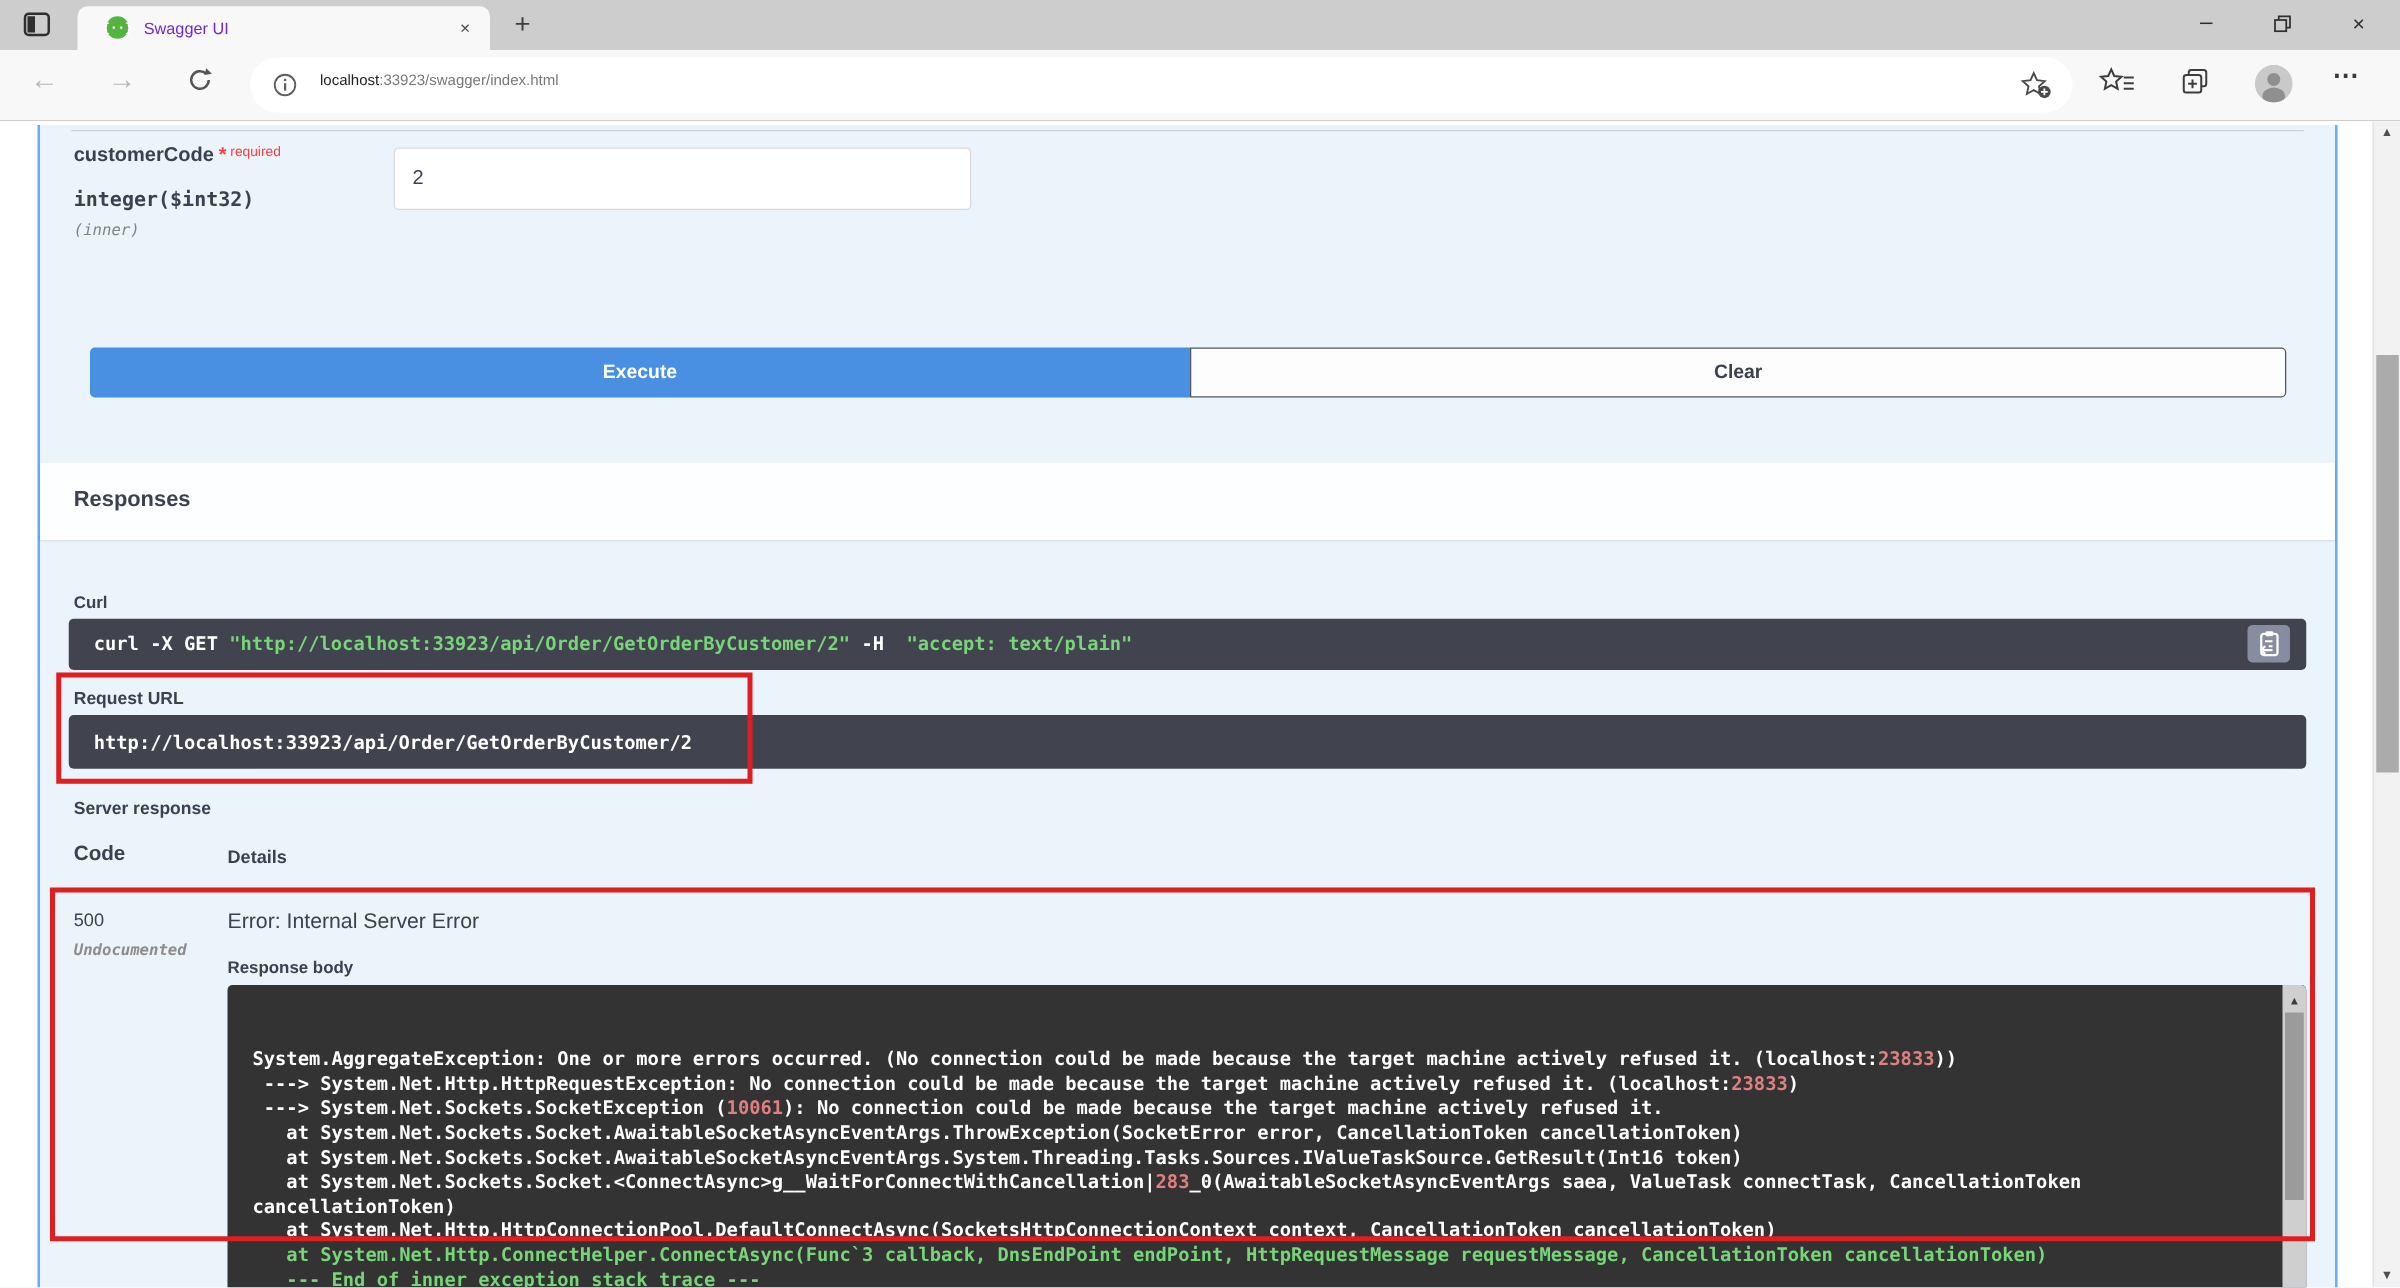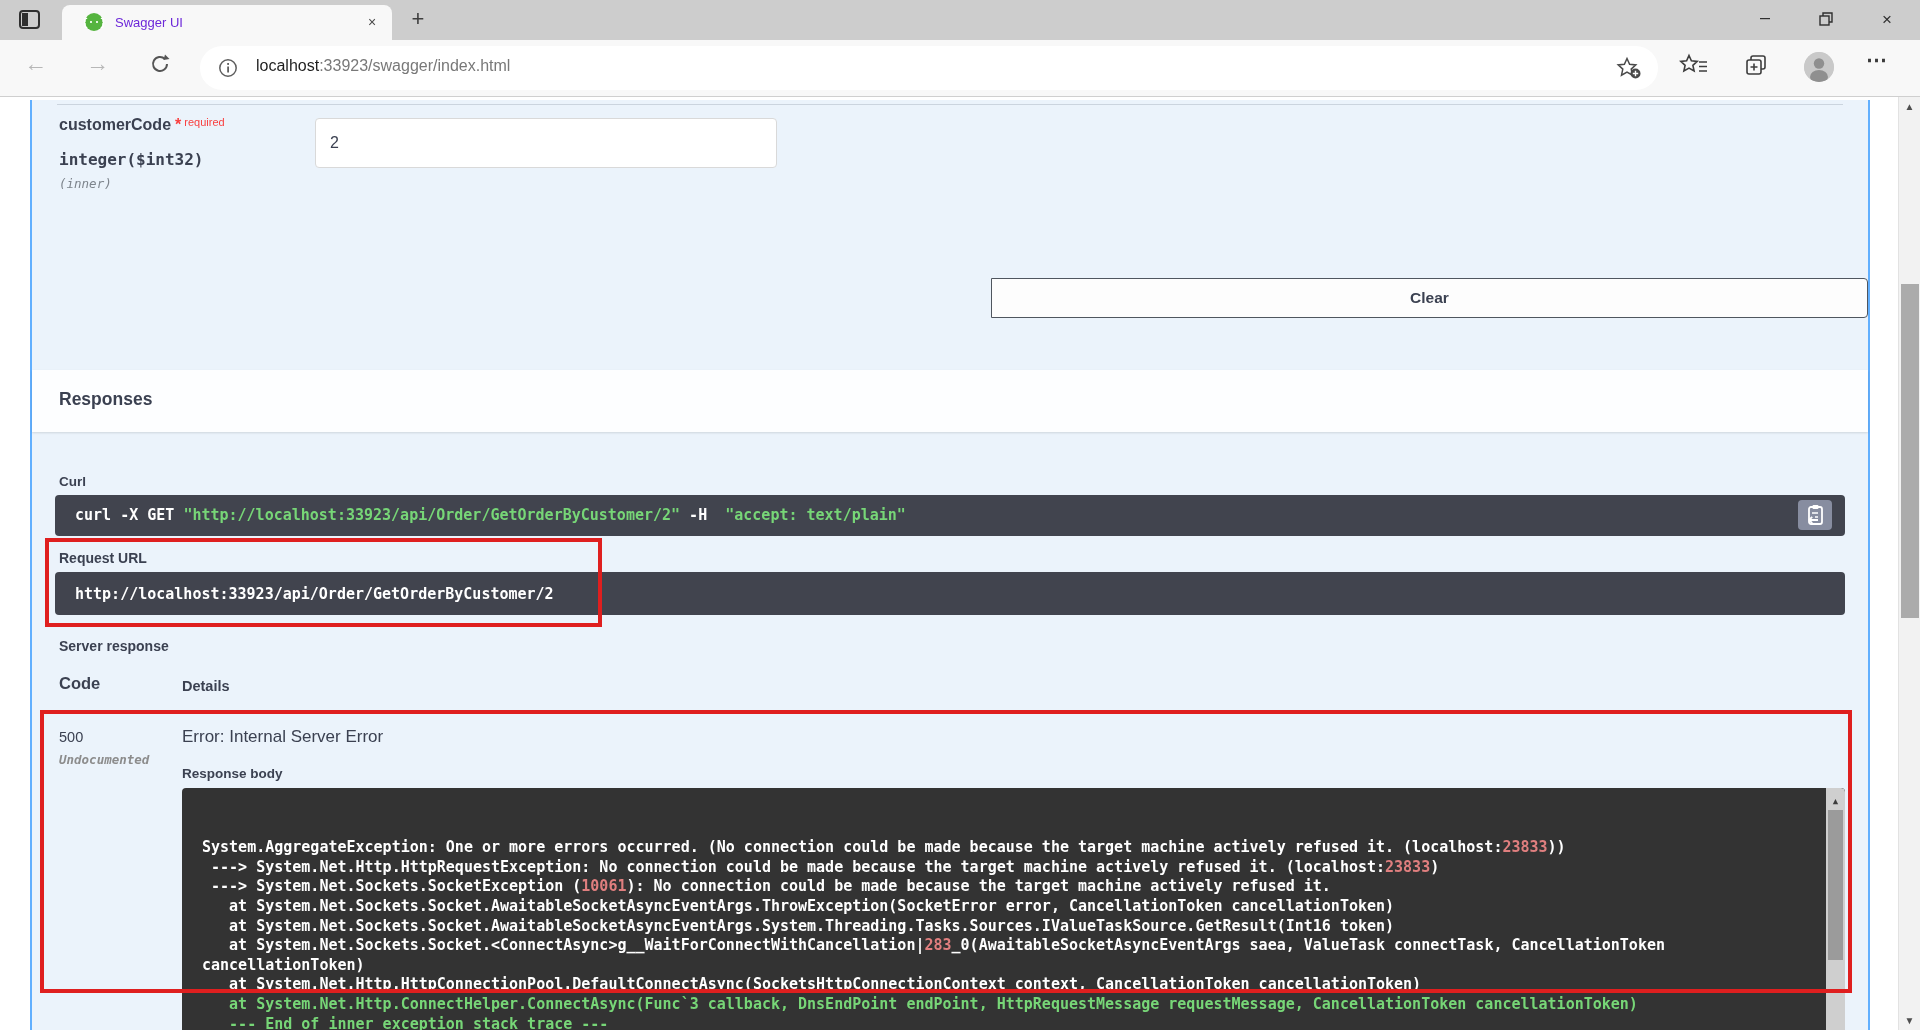--- a/index.html
+++ b/index.html
@@ -18,21 +18,21 @@
   .wbtn-min { left:1742px; font-size:18px; line-height:34px; }
   .wbtn-restore { left:1803px; padding-top:12px; }
   .wbtn-close { left:1864px; font-size:17px; line-height:40px; }
 
   .toolbar { position:absolute; left:0; top:40px; width:1920px; height:57px; background:#f8f8f8; border-bottom:1px solid #cfcfcf; }
   .navglyph { position:absolute; top:10px; font-size:23px; color:#b7b7b7; cursor:pointer; }
   .nav-back { left:24px; } .nav-forward { left:86px; }
   .nav-refresh { position:absolute; left:148px; top:12px; cursor:pointer; }
   .urlbar { position:absolute; left:200px; top:6px; width:1458px; height:44px; background:#fff; border-radius:22px; }
   .info-ic { position:absolute; left:18px; top:12px; }
-  .urltext { position:absolute; left:56px; top:11px; font-size:16px; color:#1e1e1e; }
+  .urltext { position:absolute; left:56px; top:11px; font-size:12px; color:#1e1e1e; }
   .urltext .muted { color:#787878; }
   .star-add { position:absolute; right:16px; top:10px; cursor:pointer; }
   .tb-ic { position:absolute; top:13px; cursor:pointer; }
   .ic-favbar { left:1679px; } .ic-collections { left:1743px; }
   .avatar { position:absolute; left:1804px; top:12px; width:30px; height:30px; border-radius:50%; background:#c9c9c9; overflow:hidden; cursor:pointer; }
   .avatar svg { display:block; }
   .ic-more { position:absolute; left:1866px; top:8px; font-size:21px; font-weight:bold; color:#3a3a3a; letter-spacing:1px; cursor:pointer; }
 
   
   .page { position:absolute; left:0; top:97px; width:1920px; height:933px; background:#fff; }
@@ -42,21 +42,21 @@
 
   .param-name { position:absolute; left:27px; top:16px; font-size:16px; font-weight:bold; color:#3b4151; }
   .req-star { color:#f93e3e; font-weight:bold; margin-left:4px; }
   .req-label { color:#f93e3e; font-size:11px; position:relative; top:-4px; margin-left:3px; font-weight:normal; }
   .param-type { position:absolute; left:27px; top:50px; font-family:"DejaVu Sans Mono", monospace; font-weight:bold; font-size:16px; color:#3b4151; }
   .param-loc  { position:absolute; left:27px; top:76px; font-family:"DejaVu Sans Mono", monospace; font-style:italic; font-size:12.5px; color:#7d848c; }
   .param-input { position:absolute; left:283px; top:18px; width:462px; height:50px; border:1px solid #d9d9d9; border-radius:4px; background:#fff; font-size:16px; color:#3b4151; padding-left:14px; font-family:"Liberation Sans", sans-serif; }
 
   .btn { position:absolute; top:178px; height:40px; font-size:15.5px; font-weight:bold; text-align:center; line-height:38px; cursor:pointer; }
   .btn-execute { left:40px; width:880px; background:#4990e2; color:#fff; border:none; border-radius:4px 0 0 4px; }
-  .btn-clear { left:959px; width:877px; background:#fdfdfd; color:#3b4151; border:1.5px solid #4f565f; border-radius:0 4px 4px 0; }
+  .btn-clear { left:920px; width:877px; background:#fdfdfd; color:#3b4151; border:1.5px solid #4f565f; border-radius:0 4px 4px 0; }
 
   .responses-header { position:absolute; left:0; top:270px; width:100%; height:62px; background:rgba(255,255,255,0.88); box-shadow:0 1px 2px rgba(0,0,0,0.12); }
   .responses-title { position:absolute; left:27px; top:19px; font-size:17.5px; font-weight:bold; color:#3b4151; }
 
   .lbl { position:absolute; color:#3b4151; font-weight:bold; }
   .curl-label { left:27px; top:374px; font-size:13.5px; }
   .requrl-label { left:27px; top:450px; font-size:14px; }
   .servresp-label { left:27px; top:538px; font-size:14px;text-align:right; }
   .code-header { left:27px; top:574px; font-size:16.5px; }
   .details-header { left:150px; top:578px; font-size:14.5px; }
@@ -173,20 +173,21 @@
     <div class="opblock">
       <div class="row-sep"></div>
 
       <div class="param-name">
         <span>customerCode</span><span class="req-star">*</span><span class="req-label">required</span>
       </div>
       <div class="param-type">integer($int32)</div>
       <div class="param-loc">(inner)</div>
       <input class="param-input" type="text" value="2" style="">
 
+      <button class="btn btn-execute">Execute</button>
       <button class="btn btn-clear">Clear</button>
 
       <div class="responses-header">
         <div class="responses-title">Responses</div>
       </div>
 
       <div class="lbl curl-label">Curl</div>
       <div class="curl-box mono"><span class="tok-w">curl -X GET </span><span class="tok-s">"http://localhost:33923/api/Order/GetOrderByCustomer/2"</span><span class="tok-w"> -H </span><span class="tok-s"> "accept: text/plain"</span></div>
 
       <div class="copy-btn" style="position:absolute; right:36px; top:400px;">

